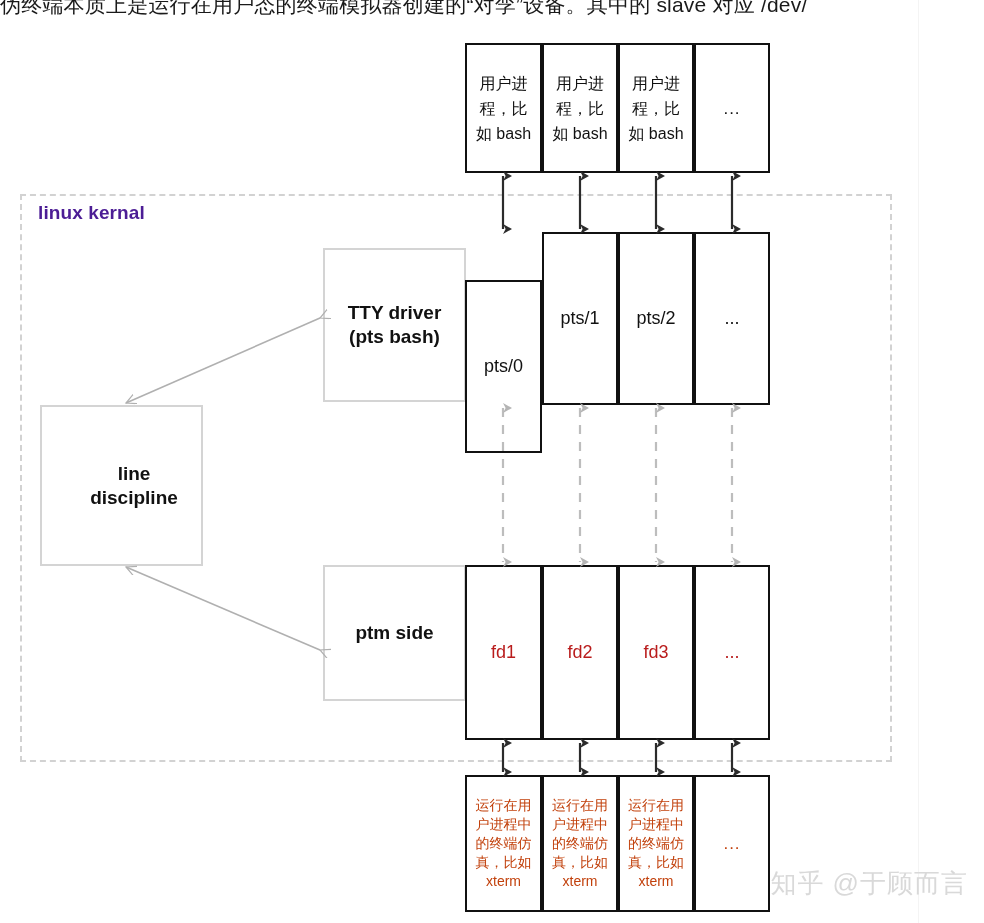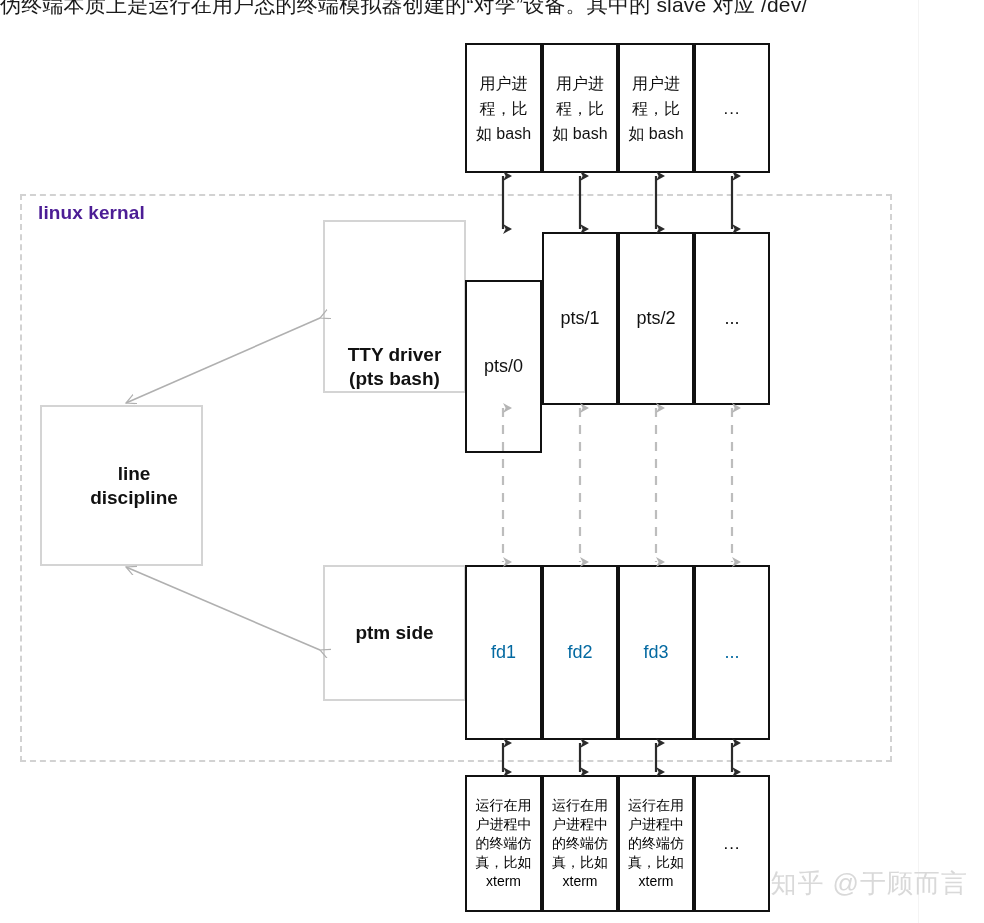--- a/index.html
+++ b/index.html
@@ -94,47 +94,47 @@
     height: 173px;
     font-size: 18px;
     color: #111;
   }
 
   
   .fd-box {
     top: 565px;
     height: 175px;
     font-size: 18px;
-    color: #0369a1;
+    color: #b91c1c;
   }
 
   
   .term-box {
     top: 775px;
     height: 137px;
     font-size: 14px;
     line-height: 19px;
     padding: 0 4px;
-    color: #000000;
+    color: #c2410c;
   }
   .term-box .ellipsis {
     font-size: 17px;
     letter-spacing: 1px;
   }
 
   
   .driver-box {
     left: 323px;
     width: 143px;
     font-size: 19px;
     font-weight: bold;
     line-height: 24px;
     color: #111;
   }
-  .tty-driver-box { top: 220px; height: 173px; align-items: flex-end; }
+  .tty-driver-box { top: 248px; height: 154px; }
   .ptm-side-box   { top: 565px; height: 136px; }
 
   
   .ld-box {
     left: 40px;
     top: 405px;
     width: 163px;
     height: 161px;
     font-size: 19px;
     font-weight: bold;

